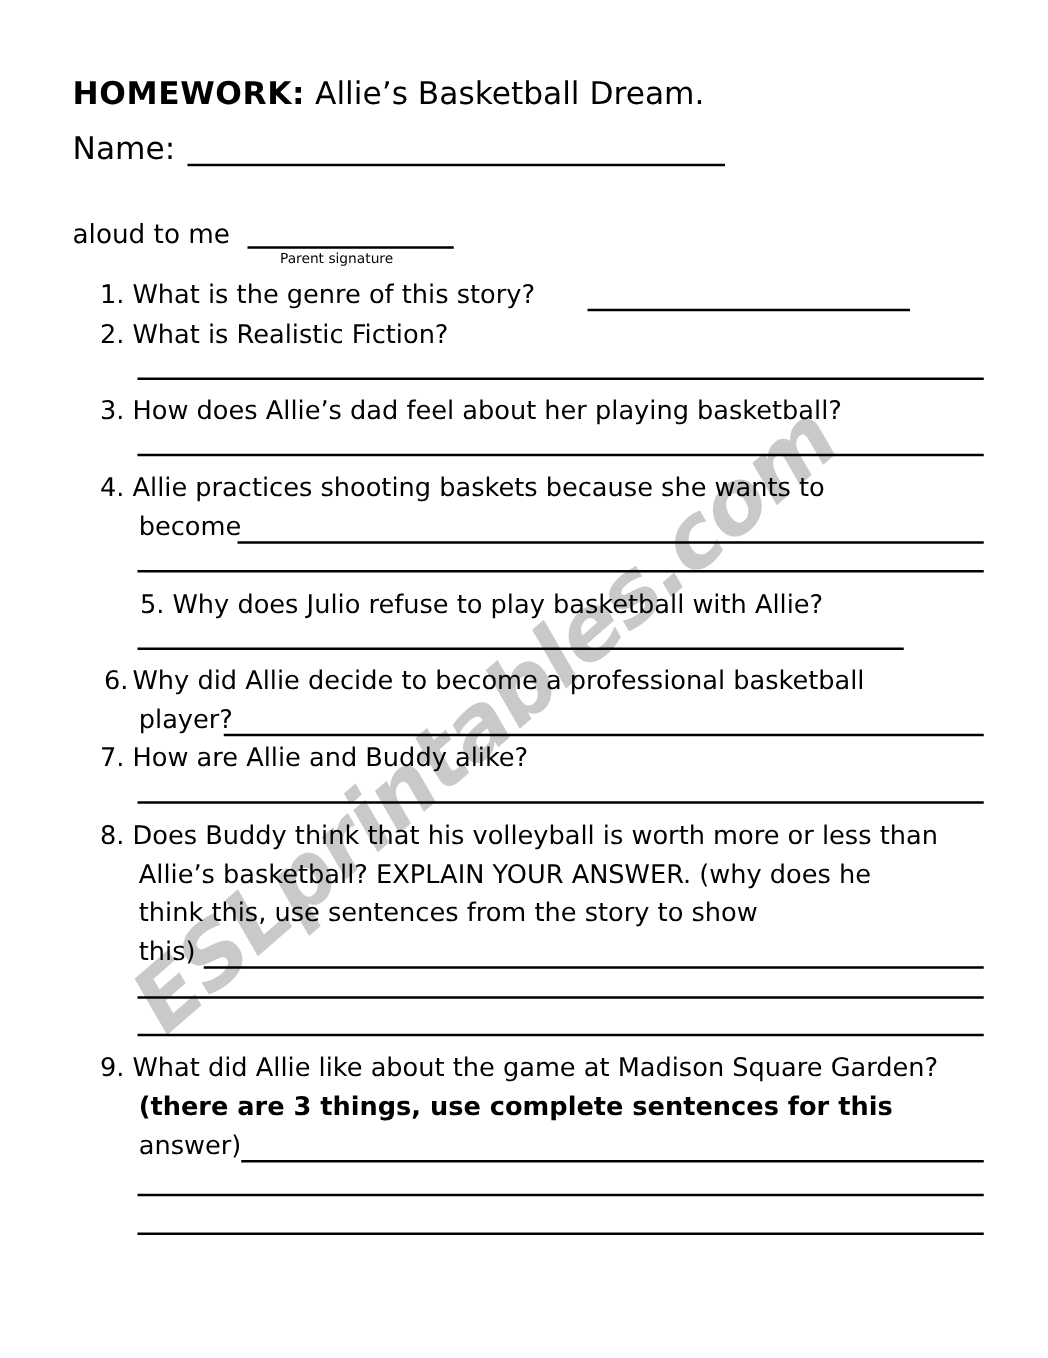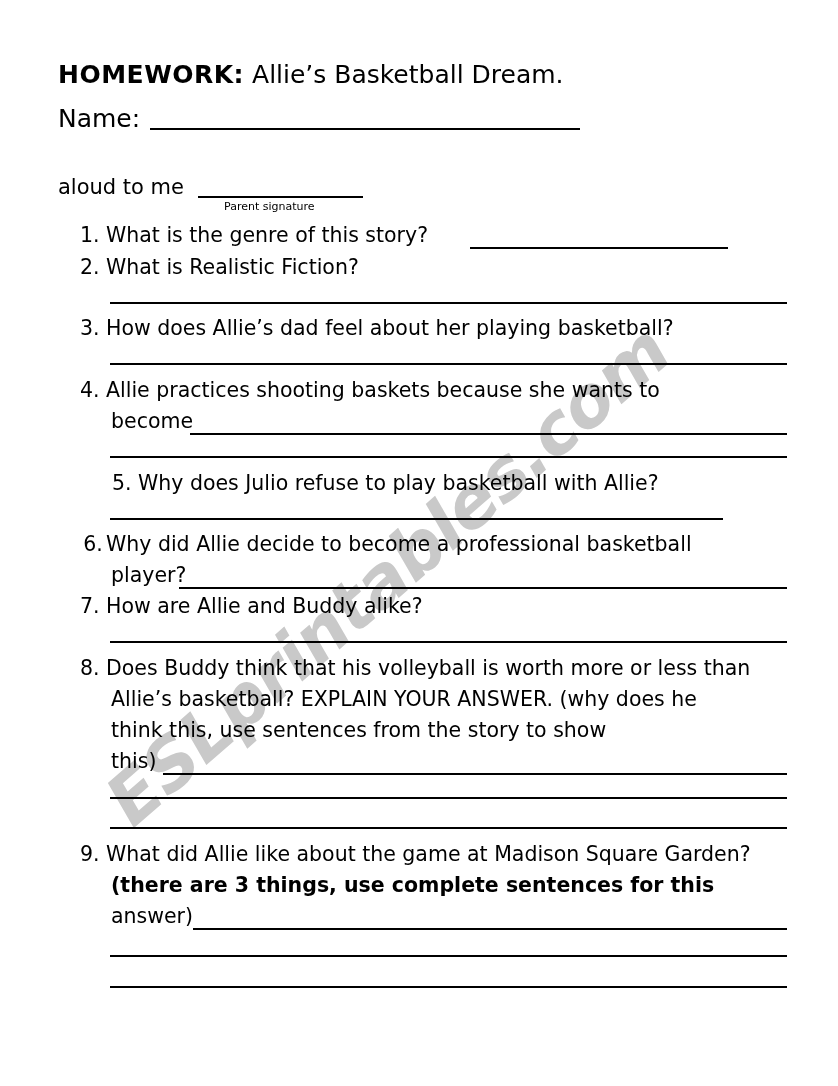--- a/index.html
+++ b/index.html
@@ -66,20 +66,21 @@
   }
   #title .story { font-weight: normal; }
 
   
   #name-row {
     left: 58px;
     top: 104px;
     font-size: 25px;
     white-space: nowrap;
     display: flex;
+    align-items: flex-end;
   }
   #name-row .blank-name {
     display: inline-block;
     width: 430px;
     border-bottom: 2.5px solid #000;
     margin-left: 10px;
     height: 24px;
   }
 
   
@@ -92,21 +93,21 @@
   #parent-line1 .story-underline {
     text-decoration: underline;
     text-underline-offset: 3px;
   }
   #parent-line2 {
     left: 58px;
     top: 175px;
     font-size: 21px;
     white-space: nowrap;
     display: flex;
-    align-items: flex-start;
+    align-items: center;
   }
   #parent-line2 .blank-sig {
     display: inline-block;
     width: 165px;
     border-bottom: 2.5px solid #000;
     margin-left: 14px;
     height: 21px;
   }
   #parent-sig-label {
     left: 224px;

